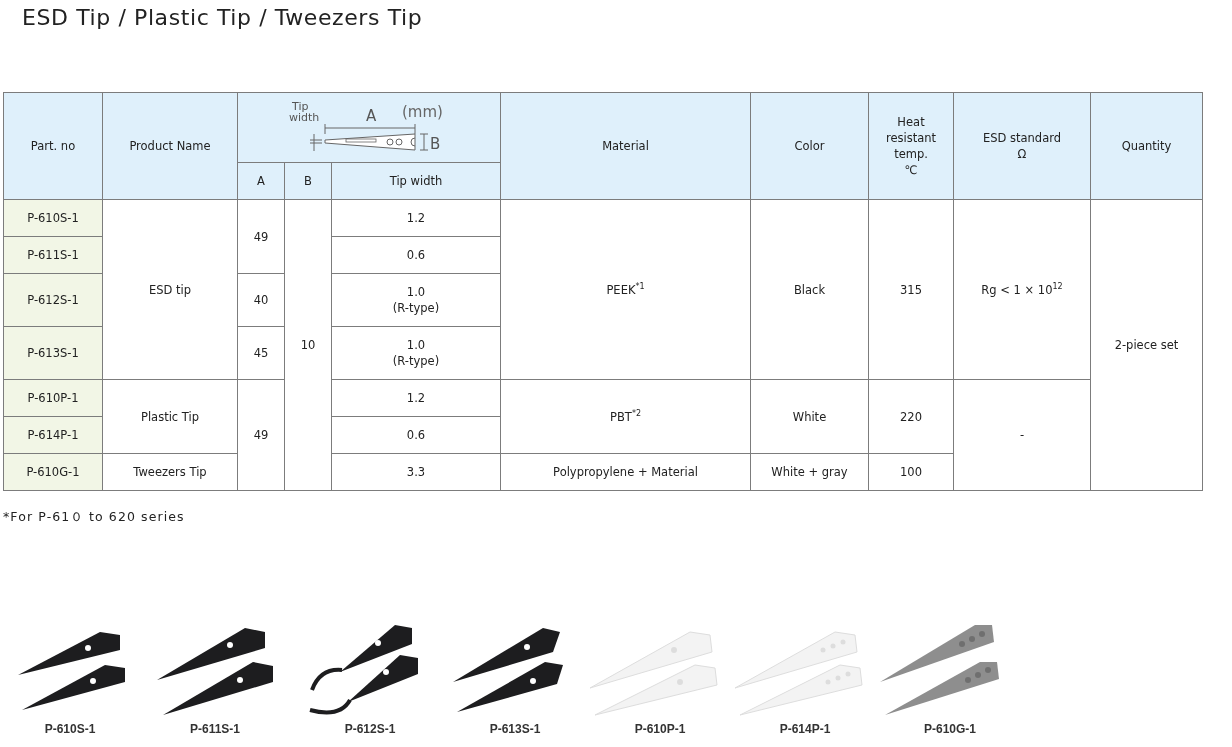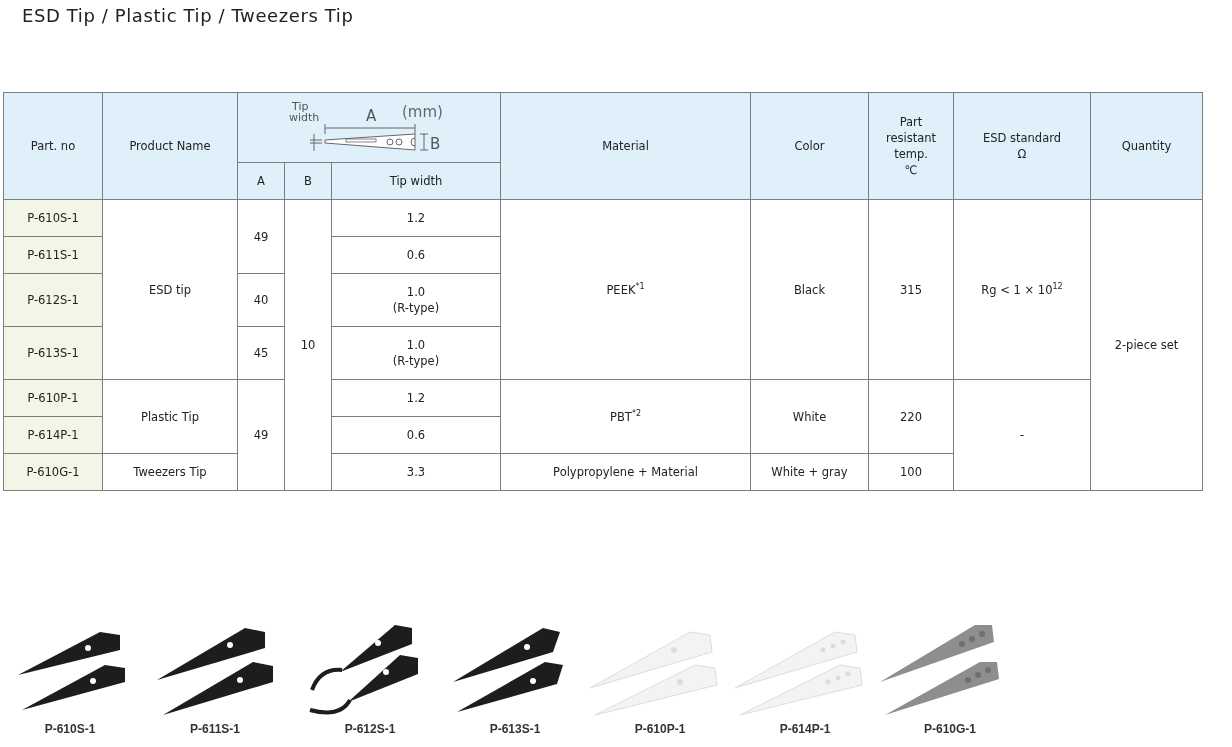--- a/index.html
+++ b/index.html
@@ -1,18 +1,18 @@
 <!DOCTYPE html>
 <html><head>
 <meta charset="utf-8">
 <style>
   html, body { margin: 0; padding: 0; background: #ffffff; }
   body { width: 1232px; height: 747px; position: relative; overflow: hidden;
          font-family: "DejaVu Sans", sans-serif; color: #222; }
-  .title { position: absolute; left: 22px; top: 5px; font-size: 18px; letter-spacing: 0.6px; color: #222; }
+  .title { position: absolute; left: 22px; top: 5px; font-size: 22px; letter-spacing: 0.6px; color: #222; }
   table.spec { position: absolute; left: 3px; top: 92px; border-collapse: collapse; table-layout: fixed;
                font-size: 11.5px; }
   table.spec td, table.spec th { border: 1.5px solid #7c7c7c; text-align: center; vertical-align: middle;
                padding: 0; font-weight: normal; line-height: 16px; margin-top: 10px; }
   th.hd { background: #dff0fb; }
   td.pn { background: #f2f6e6; }
   .sup { font-size: 8px; vertical-align: super; line-height: 0; }
   .notes { position: absolute; left: 3px; top: 509px; font-size: 12.5px; letter-spacing: 1.1px; color: #222; }
   .notes div { height: 26px; line-height: 16px; }
   .notes .s { font-size: 8px; vertical-align: super; }
@@ -63,21 +63,21 @@
         <line x1="136" y1="38" x2="144" y2="38" stroke="#666"></line>
         <line x1="136" y1="54" x2="144" y2="54" stroke="#666"></line>
         <line x1="30" y1="38" x2="30" y2="55" stroke="#666"></line>
         <line x1="26" y1="44" x2="38" y2="44" stroke="#666"></line>
         <line x1="26" y1="47" x2="38" y2="47" stroke="#666"></line>
       </svg>
     </th>
     <th class="hd" rowspan="2">Material</th>
     <th class="hd" rowspan="2">Color</th>
     <th class="hd" rowspan="2">
-      <div>Part</div>
+      <div>Heat</div>
       <div>resistant</div>
       <div>temp.</div>
       <div>℃</div>
     </th>
     <th class="hd" rowspan="2">
       <div>ESD standard</div>
       <div>Ω</div>
     </th>
     <th class="hd" rowspan="2">Quantity</th>
   </tr>
@@ -138,20 +138,21 @@
     <td>Tweezers Tip</td>
     <td>3.3</td>
     <td>Polypropylene + Material</td>
     <td>White + gray</td>
     <td>100</td>
   </tr>
 </tbody>
   </table>
 
 <div class="notes">
+  <div><span>*</span><span>For P-61０ to 620 series</span></div>
 </div>
 
 <div class="gallery">
 
   <div class="item" style="left:0px">
     <svg width="140" height="110" viewBox="0 0 140 110">
       <polygon points="18,65 100,22 120,25 120,40" fill="#1d1d1f"></polygon>
         <circle cx="88" cy="38" r="3" fill="#fff"></circle>
       <polygon points="22,100 105,55 125,58 125,72" fill="#1d1d1f"></polygon>
         <circle cx="93" cy="71" r="3" fill="#fff"></circle>

